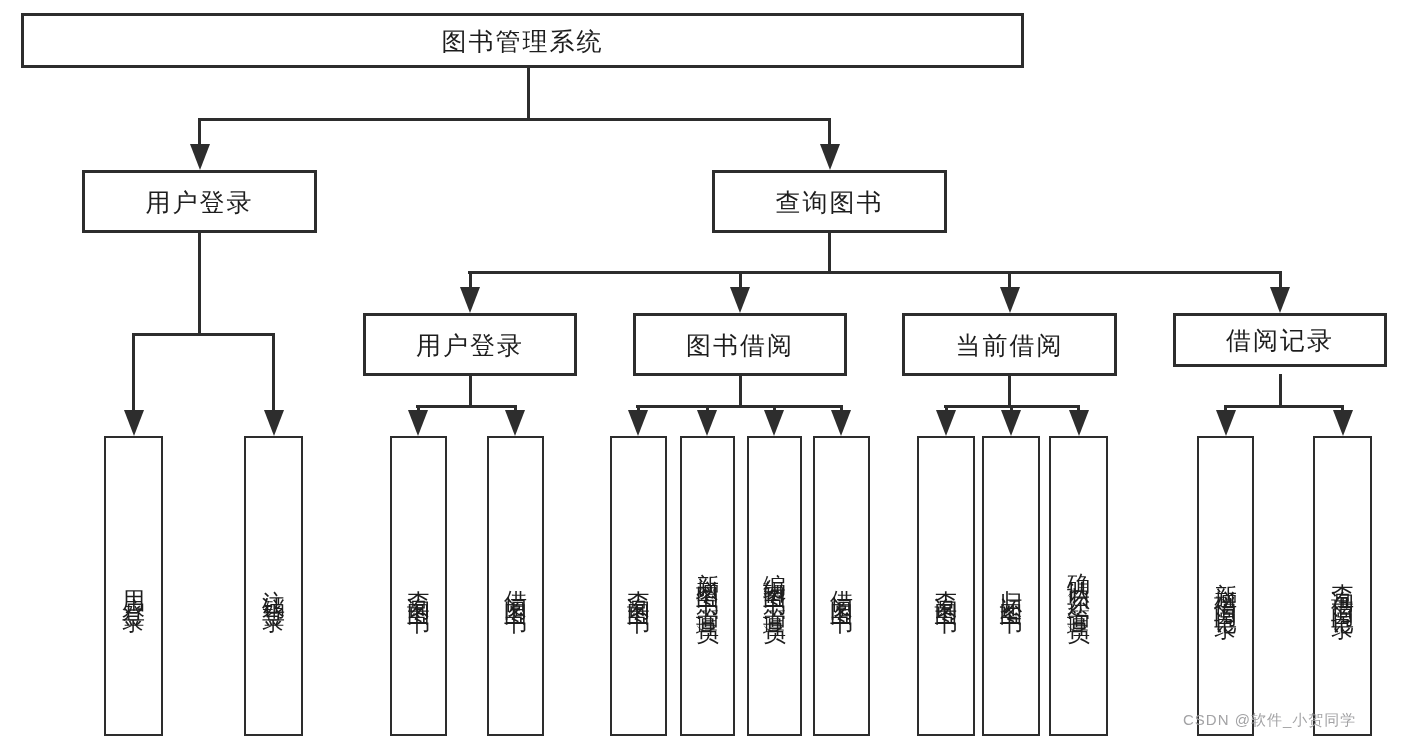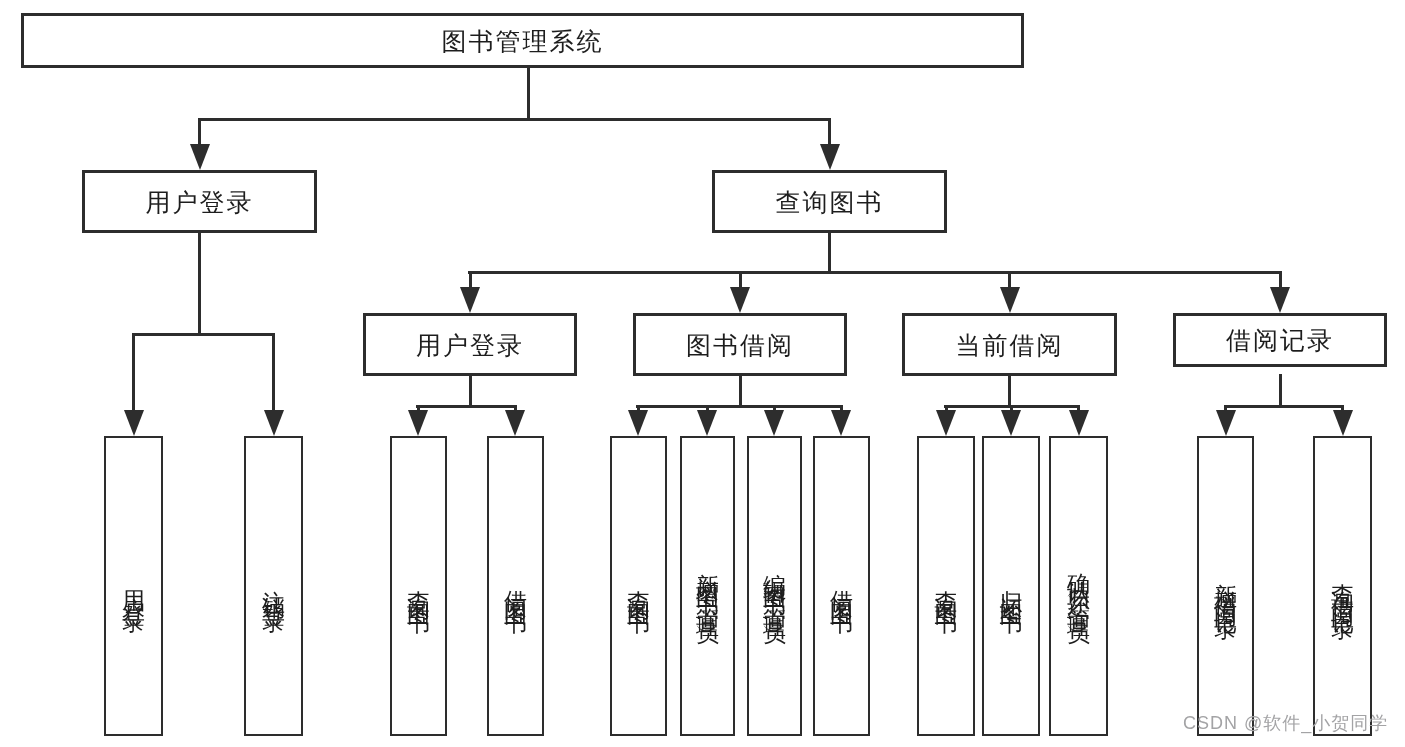--- a/index.html
+++ b/index.html
@@ -49,21 +49,21 @@
     position:absolute;
     width:0;height:0;
     border-left:10px solid transparent;
     border-right:10px solid transparent;
     border-top:26px solid var(--line);
     z-index:1;
   }
   .watermark{
     position:absolute;
     left:1183px;top:711px;
-    font-size:18px;
+    font-size:15px;
     letter-spacing:1px;
     color:var(--watermark);
     z-index:5;
     white-space:nowrap;
   }
 </style>
 </head>
 <body>
 
 <div class="stage">

